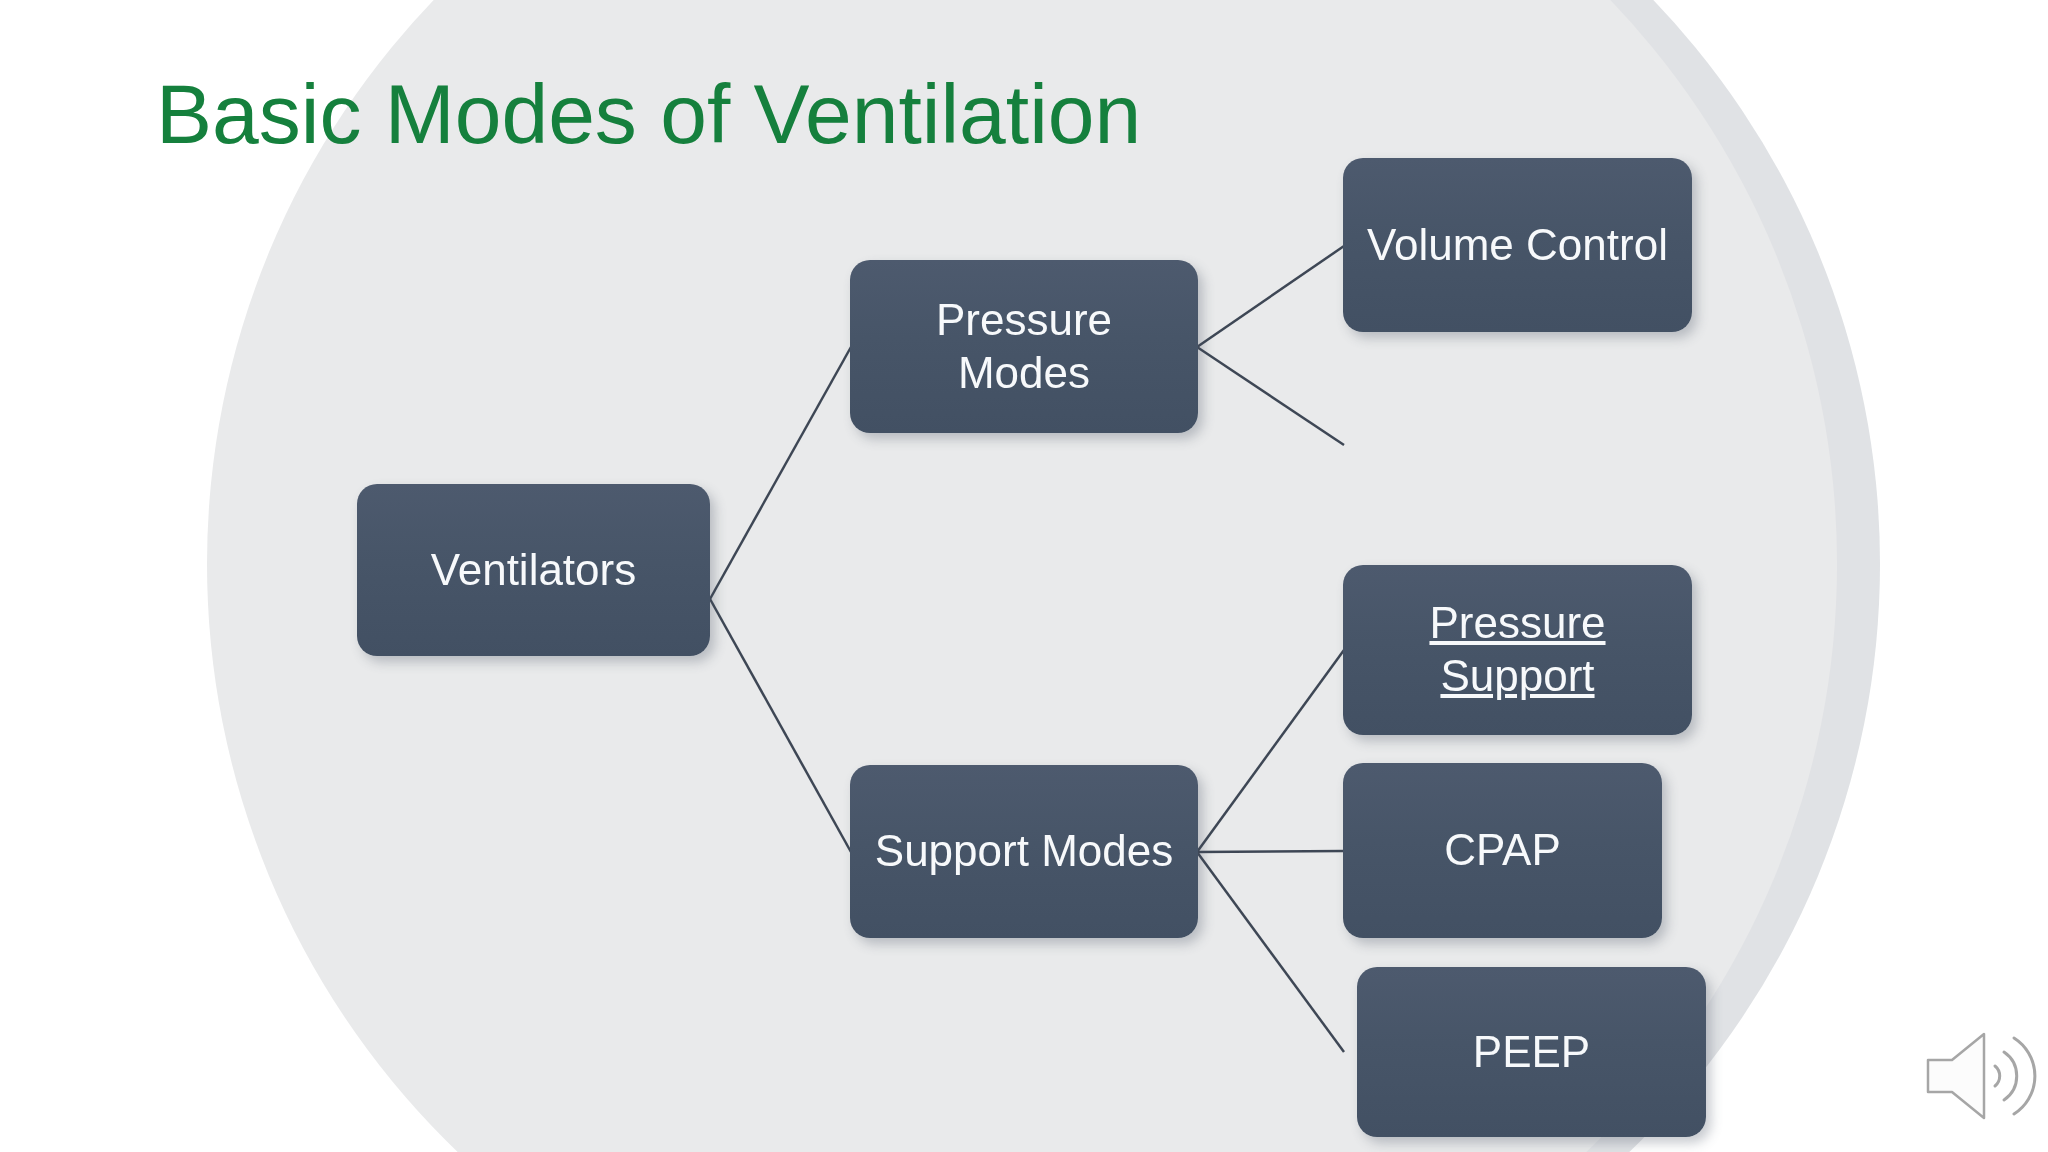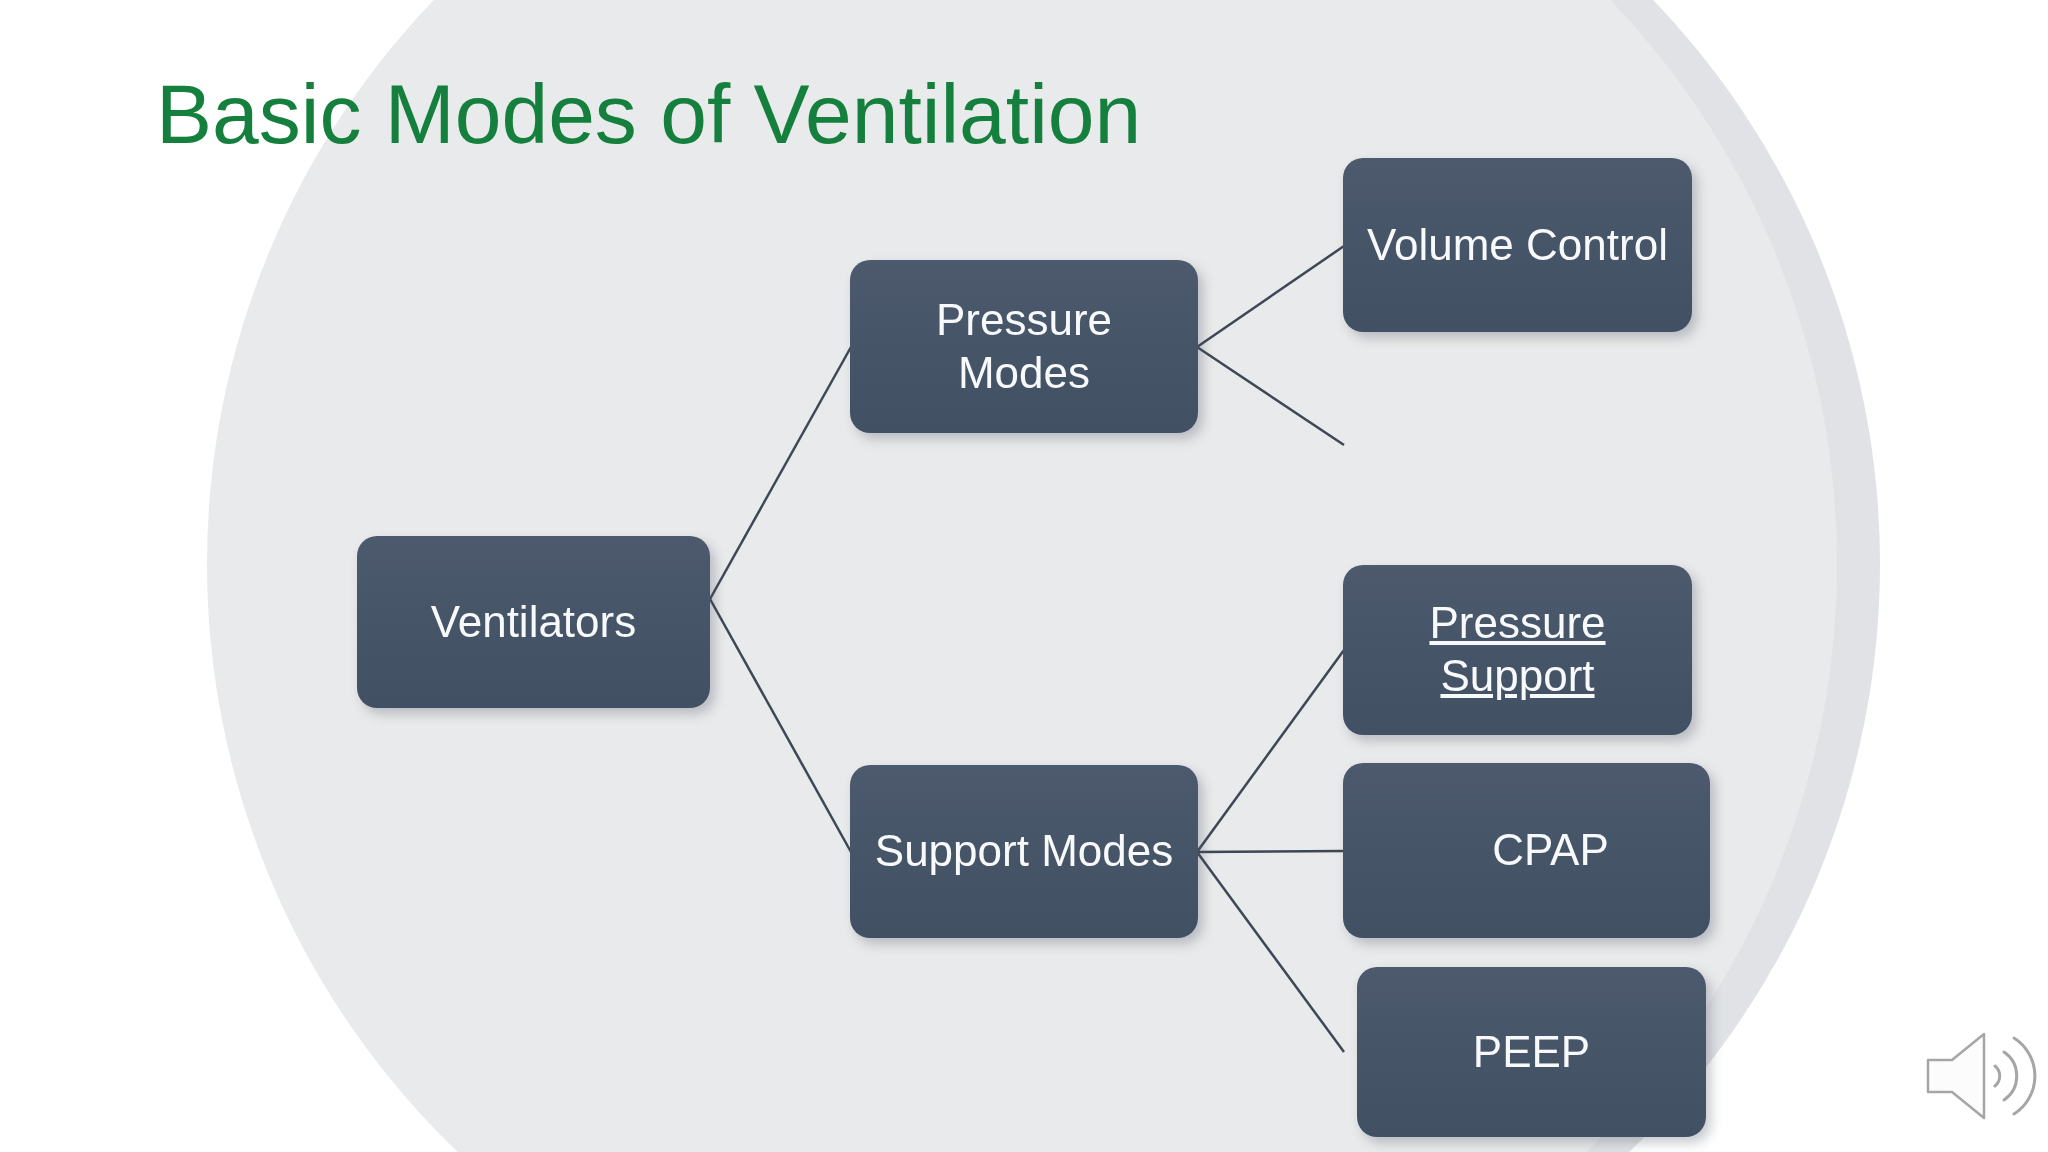--- a/index.html
+++ b/index.html
@@ -45,27 +45,27 @@
     justify-content: center;
     background: linear-gradient(180deg, #4d5a6e 0%, #475568 45%, #425063 100%);
     border-radius: 20px;
     box-shadow: 5px 6px 12px rgba(70, 80, 95, 0.30);
     color: #f7f9fb;
     font-size: 44px;
     line-height: 1.2;
     text-align: center;
   }
   .node span { display: block; width: 100%; padding: 0 14px; }
-  .n-ventilators      { left: 357px;  top: 536px; width: 353px; height: 172px; }
+  .n-ventilators      { left: 357px;  top: 484px; width: 353px; height: 172px; }
   .n-control-modes    { left: 850px;  top: 260px; width: 348px; height: 173px; }
   .n-support-modes    { left: 850px;  top: 765px; width: 348px; height: 173px; }
   .n-volume-control   { left: 1343px; top: 158px; width: 349px; height: 174px; }
   .n-pressure-control { left: 1343px; top: 360px; width: 349px; height: 170px; }
   .n-pressure-support { left: 1343px; top: 565px; width: 349px; height: 170px; text-decoration: underline; }
-  .n-cpap             { left: 1343px; top: 763px; width: 319px; height: 175px; padding-left: 48px; }
+  .n-cpap             { left: 1343px; top: 763px; width: 319px; height: 175px; }
   .n-peep             { left: 1343px; top: 967px; width: 349px; height: 170px; margin-left: 14px; }
   .audio-btn {
     position: absolute;
     left: 1924px; top: 1028px;
     width: 120px; height: 96px;
     cursor: pointer;
   }
 </style>
 </head>
 <body>

